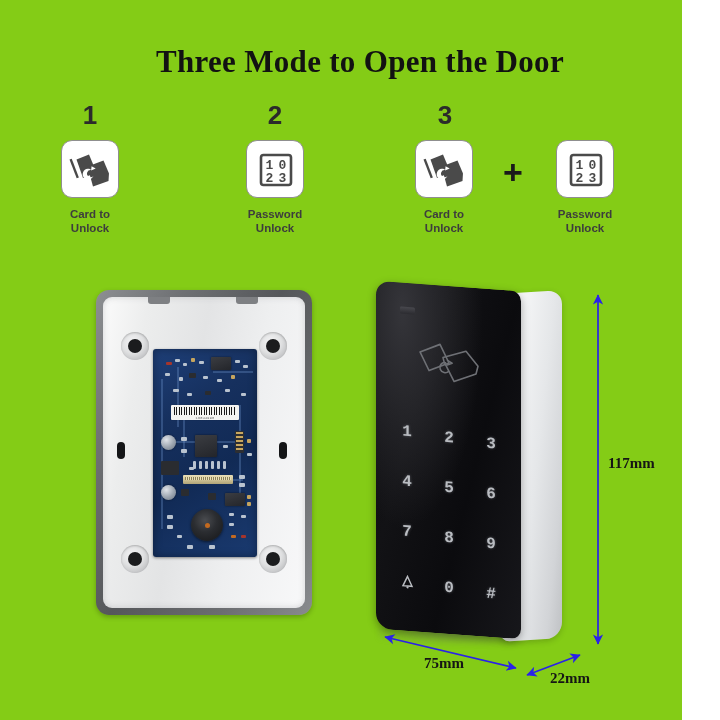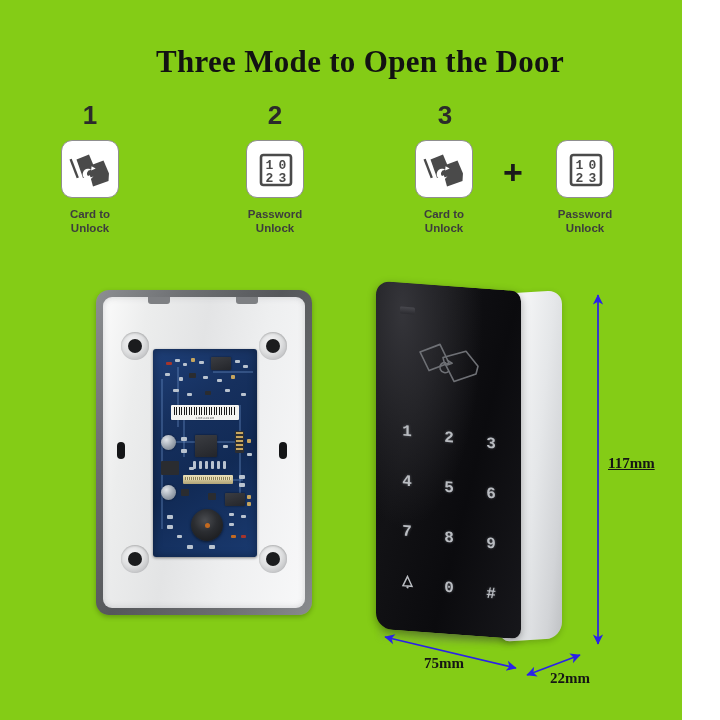--- a/index.html
+++ b/index.html
@@ -561,17 +561,17 @@
       </marker>
     </defs>
 
     <line x1="598" y1="295" x2="598" y2="644" stroke="#2a22e8" stroke-width="1.7" marker-start="url(#at)" marker-end="url(#ah)"></line>
 
     <line x1="385" y1="637" x2="516" y2="668" stroke="#2a22e8" stroke-width="1.7" marker-start="url(#at)" marker-end="url(#ah)"></line>
 
     <line x1="527" y1="675" x2="580" y2="655" stroke="#2a22e8" stroke-width="1.7" marker-start="url(#at)" marker-end="url(#ah)"></line>
   </svg>
 
-  <div class="dim-label" style="left:608px; top:455px;text-decoration:underline;">117mm</div>
+  <div class="dim-label" style="left:608px; top:455px;">117mm</div>
   <div class="dim-label" style="left:424px; top:655px;">75mm</div>
   <div class="dim-label" style="left:550px; top:670px;">22mm</div>
 
 </div>
 
 </body></html>

